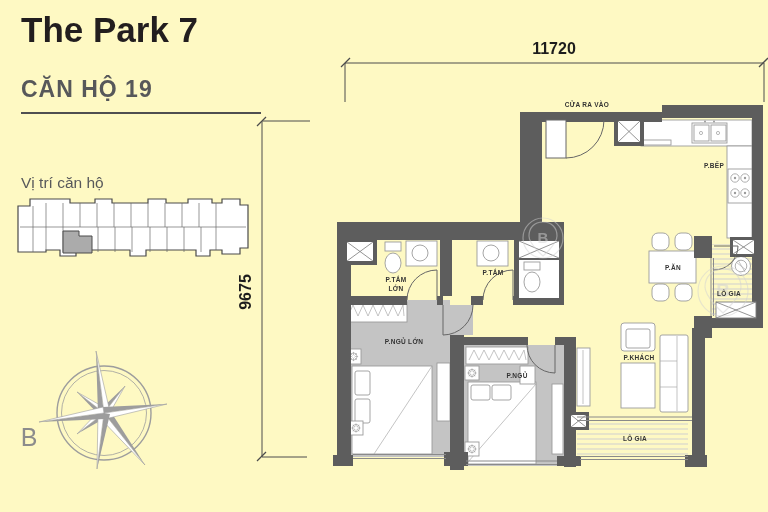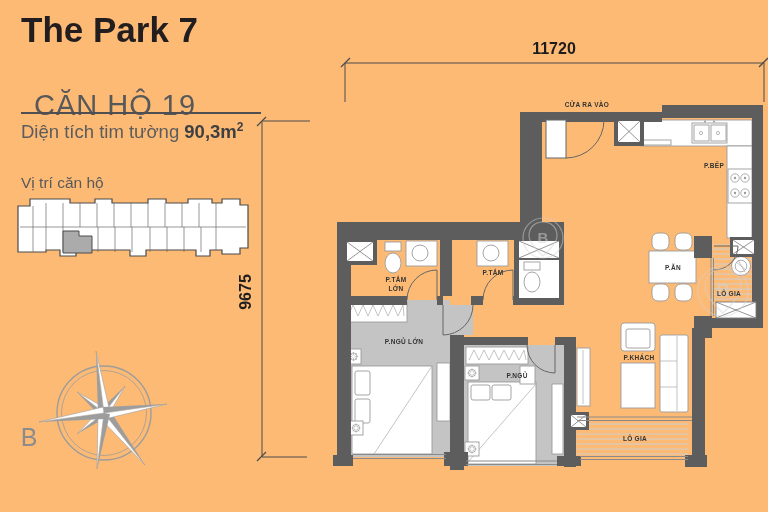--- a/index.html
+++ b/index.html
@@ -1,22 +1,22 @@
 <!DOCTYPE html>
 <html><head>
 <meta charset="utf-8">
 <style>
   html,body{margin:0;padding:0;background:#fff;}
-  .page{position:relative;width:768px;height:512px;background:#fdba74;overflow:hidden;
+  .page{position:relative;width:768px;height:512px;background:#fef9c3;overflow:hidden;
         font-family:"Liberation Sans",sans-serif;}
   .page svg{position:absolute;left:0;top:0;}
   .left-panel{position:absolute;left:0;top:0;width:300px;height:512px;}
   .project-title{position:absolute;left:21px;top:10px;margin:0;font-size:35px;font-weight:800;
         color:#221e1f;letter-spacing:0px;}
-  .unit-title{position:absolute;left:21px;top:76px;margin:13px;font-size:29px;font-weight:400;
+  .unit-title{position:absolute;left:21px;top:76px;margin:0;font-size:23px;font-weight:700;
         color:#57585a;letter-spacing:1px;}
   .title-rule{position:absolute;left:21px;top:112px;width:240px;height:2px;background:#4f4f51;}
   .area-line{position:absolute;left:21px;margin:0;font-size:18.5px;color:#5b5c5e;white-space:nowrap;}
   .area-line b{color:#3f4042;font-weight:700;}
   .area-line sup{font-size:12px;}
   .line1{top:120px;}
   .line2{top:142px;}
   .loc-label{position:absolute;left:21px;top:174px;margin:0;font-size:15.5px;color:#58595b;}
   text{font-family:"Liberation Sans",sans-serif;}
   .room-label{font-size:6.5px;font-weight:bold;fill:#333;letter-spacing:.3px;}
@@ -30,21 +30,20 @@
 </style>
 </head>
 <body>
 
 <div class="page">
 
   <div class="left-panel">
     <h1 class="project-title">The Park 7</h1>
     <h2 class="unit-title">CĂN HỘ 19</h2>
     <div class="title-rule"></div>
-    <p class="area-line line1"><span>Diện tích tim tường</span> <b><span>90,3</span><span>m</span><sup>2</sup></b></p>
     <p class="loc-label">Vị trí căn hộ</p>
   </div>
 
   <svg width="768" height="512" viewBox="0 0 768 512">
     <defs>
       <pattern id="hstripes" width="5" height="5" patternUnits="userSpaceOnUse">
         <path d="M0,4 H5" stroke="#cfcfcf" stroke-width="1"></path>
       </pattern>
       <g id="flower">
         <circle r="3.6" fill="none" stroke="#9b9b9b" stroke-width=".7"></circle>

